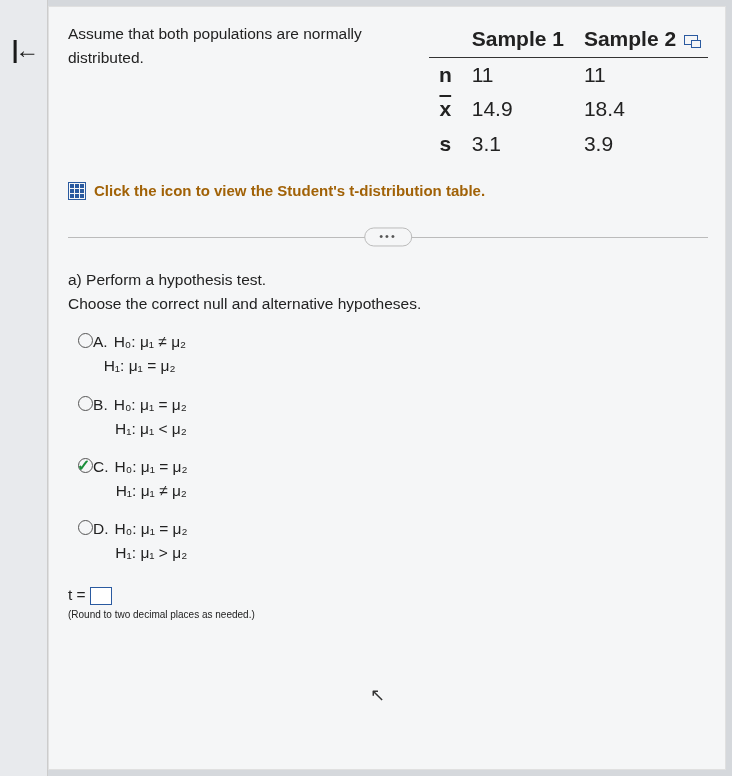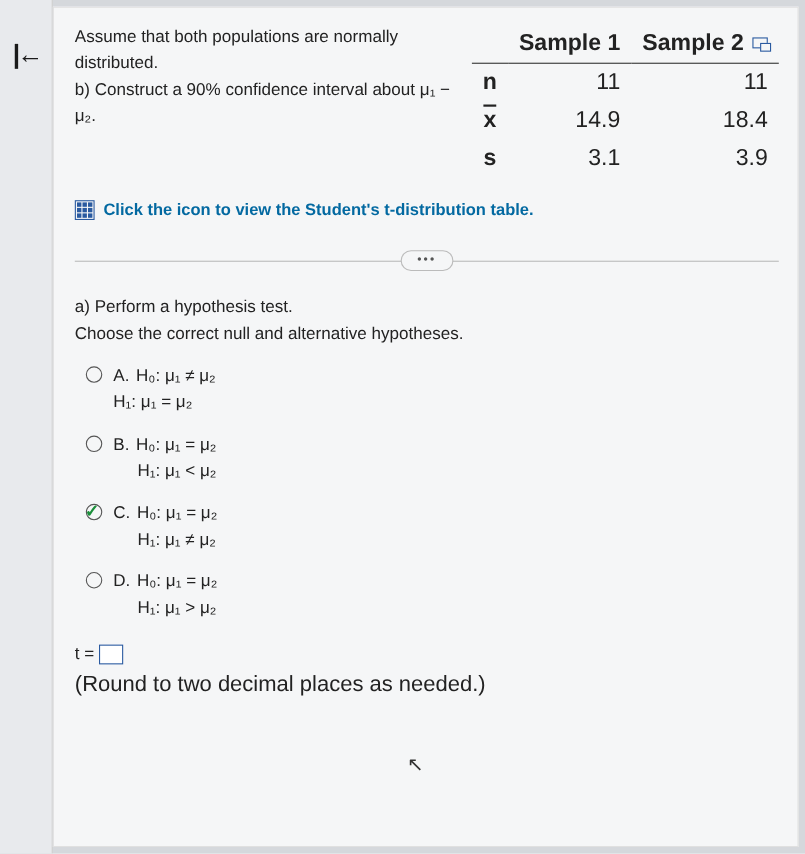--- a/index.html
+++ b/index.html
@@ -49,21 +49,21 @@
   }
   .problem-text {
     flex: 1;
   }
   .data-table {
     border-collapse: collapse;
     font-size: 21px;
     font-weight: bold;
   }
   .data-table th { font-weight: bold; padding: 1px 10px; text-align: center; }
-  .data-table td { font-weight: normal; padding: 1px 10px; text-align: right; }
+  .data-table td { font-weight: normal; padding: 1px 10px; text-align: left; }
   .data-table td:first-child { font-weight: bold; text-align: center; }
   .data-table tr.hdr th { border-bottom: 1.5px solid #333; }
   .data-table .rowlabel { border-right: none; }
   .overline { text-decoration: overline; }
   .popup-icon {
     display: inline-block;
     width: 14px; height: 10px;
     border: 1.5px solid #2a5aa0;
     position: relative;
     vertical-align: middle;
@@ -75,21 +75,21 @@
     right: -4px; bottom: -4px;
     width: 8px; height: 6px;
     border: 1.5px solid #2a5aa0;
     background: #f5f6f7;
   }
   .link-row {
     margin-top: 18px;
     display: flex;
     align-items: center;
     gap: 8px;
-    color: #0369a1;
+    color: #a16207;
     font-weight: bold;
     cursor: pointer;
     font-size: 15px;
   }
   .grid-icon {
     display: inline-grid;
     grid-template-columns: repeat(3, 4px);
     grid-template-rows: repeat(3, 4px);
     gap: 1px;
     padding: 1px;
@@ -117,23 +117,23 @@
     font-size: 11px;
     color: #555;
     letter-spacing: 2px;
     cursor: pointer;
   }
   .section-a { margin-top: 6px; }
   .options { margin: 14px 0 0 10px; }
   .option {
     display: flex;
     align-items: flex-start;
-    gap: 10px;
     margin: 14px 0;
     font-size: 15.5px;
+    text-align: center;
   }
   .radio {
     width: 15px; height: 15px;
     border: 1.5px solid #555;
     border-radius: 50%;
     margin-top: 3px;
     flex-shrink: 0;
     position: relative;
     cursor: pointer;
   }
@@ -148,44 +148,41 @@
   .opt-body .h0, .opt-body .h1 { white-space: nowrap; }
   .opt-letter { margin-right: 6px; }
   .test-stat { margin-top: 18px; }
   .input-box {
     display: inline-block;
     width: 22px; height: 18px;
     border: 1.5px solid #2a5aa0;
     vertical-align: middle;
     background: #fff;
   }
-  .note { font-size: 20px; }
+  .note { font-size: 10px; }
   .cursor-pointer {
     position: absolute;
     left: 370px; top: 684px;
     font-size: 18px;
     color: #333;
     pointer-events: none;
   }
 </style>
 </head>
 <body>
 
 <div class="left-col">
   <div class="back-arrow">|←</div>
 </div>
 
 <div class="content">
 
   <div class="top-row">
     <div class="problem-text">
       <div>Assume that both populations are normally distributed.</div>
-      <div>
-        <span>b) </span><span>Construct a 90% confidence interval about </span><span>μ₁ − μ₂</span><span>.</span>
-      </div>
     </div>
 
     <div>
       <table class="data-table">
         <tbody>
             <tr class="hdr">
           <th></th>
           <th>Sample 1</th>
           <th>
             <span>Sample 2</span>

